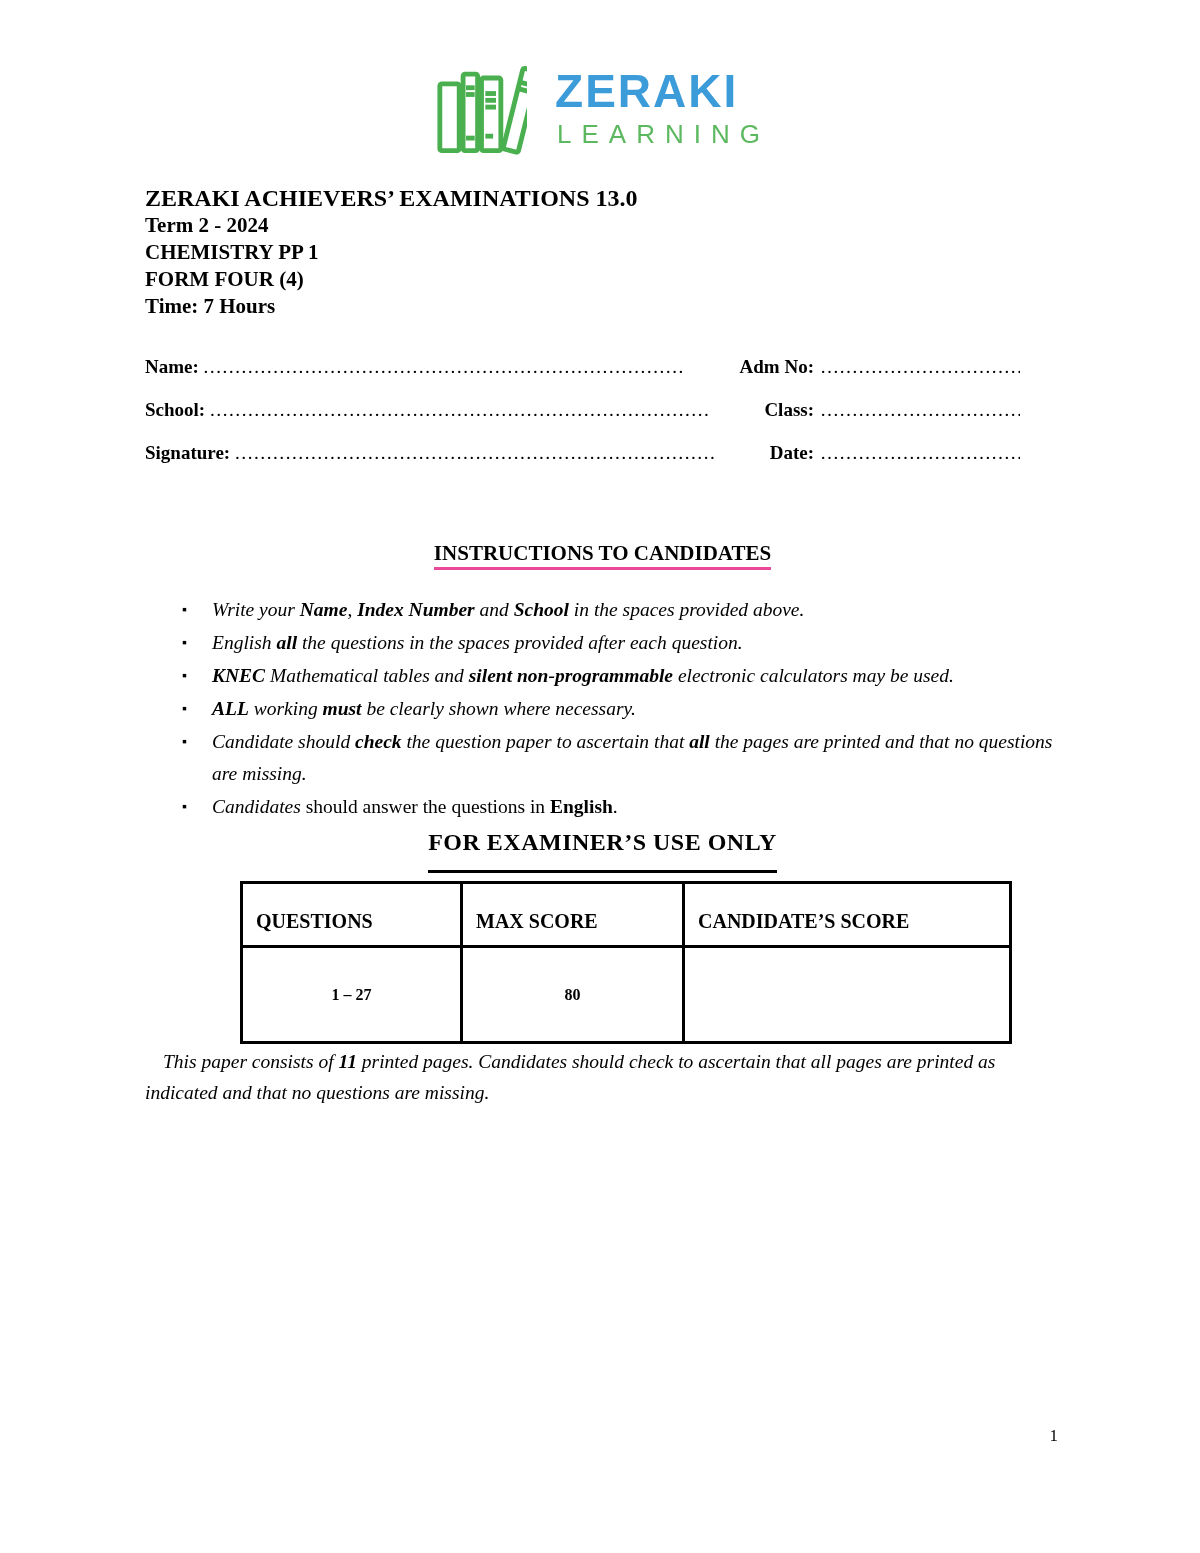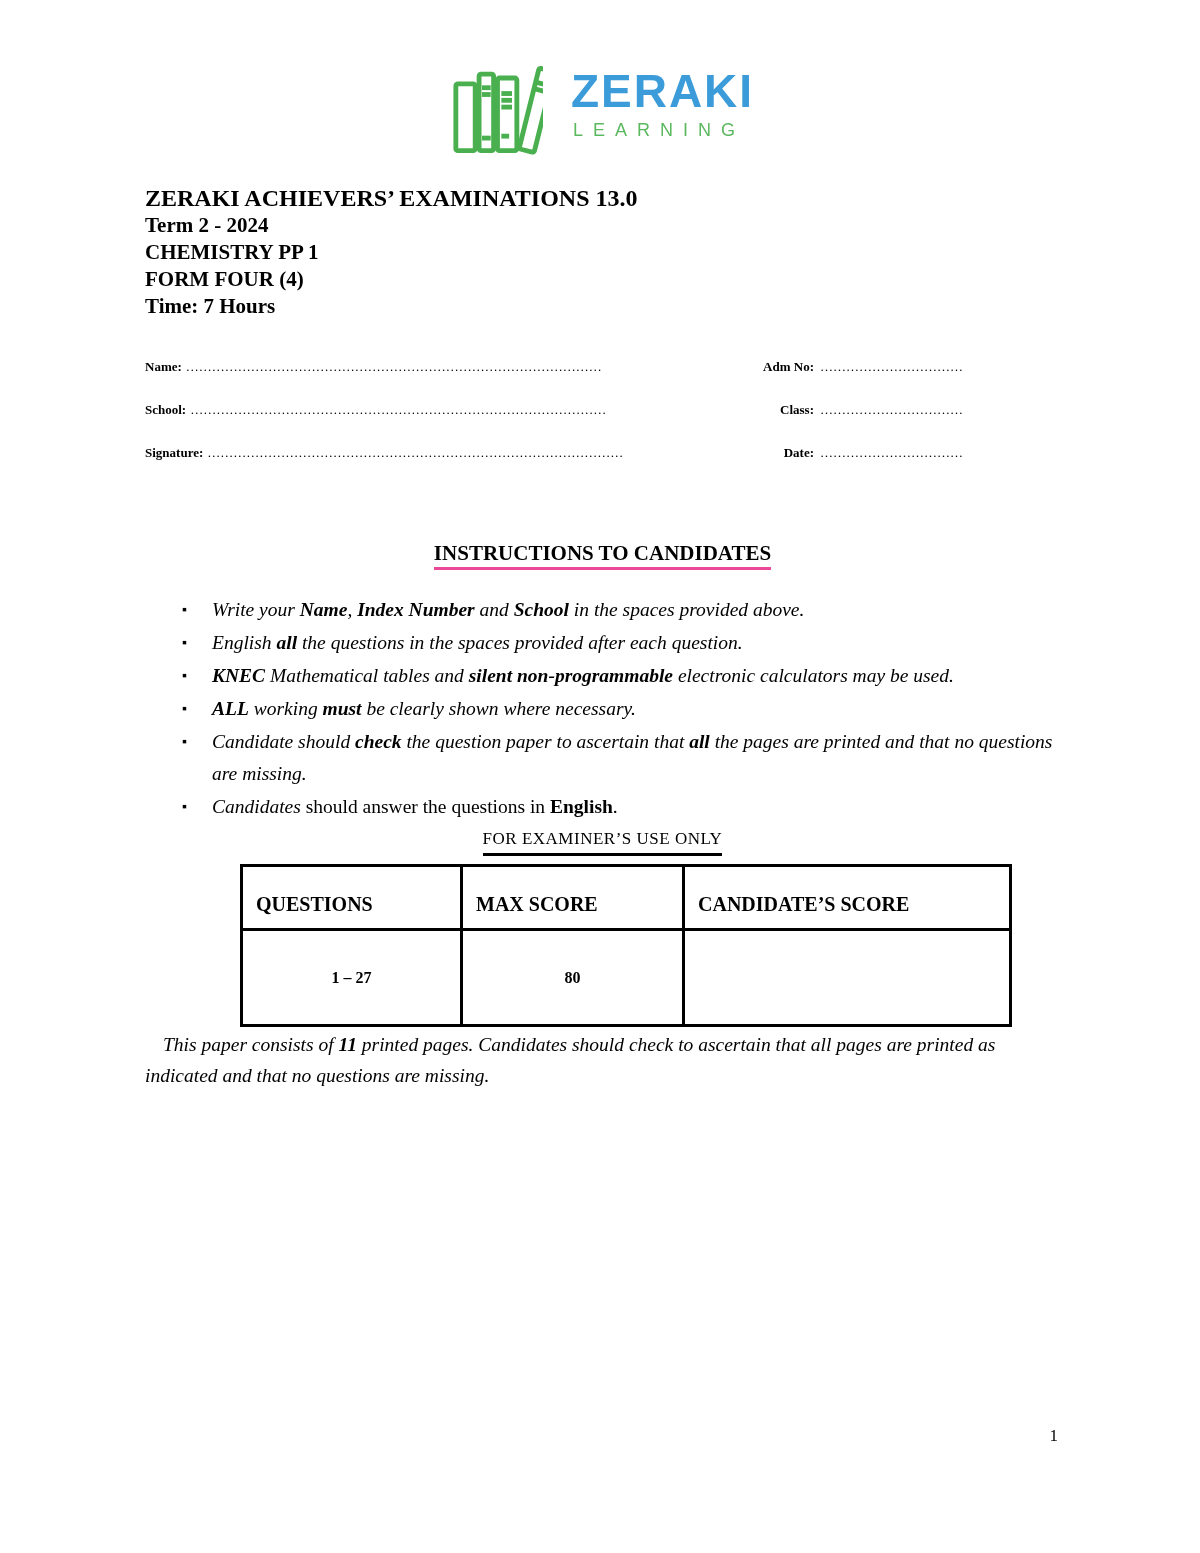--- a/index.html
+++ b/index.html
@@ -7,29 +7,29 @@
   body {
     width:1200px; height:1553px; position:relative; overflow:hidden;
     font-family:"Liberation Serif", serif; color:#000;
   }
   .page { padding:0 140px 0 145px; }
 
   
   .logo { padding-top:60px; display:flex; justify-content:center; align-items:flex-start; gap:28px; }
   .logo-text { margin-top:8px; font-family:"Liberation Sans", sans-serif; }
   .logo-brand { font-size:46px; font-weight:bold; letter-spacing:2px; line-height:1; }
-  .logo-sub   { font-size:18px; letter-spacing:10px; margin-top:7px; padding-left:2px; line-height:1; }
+  .logo-sub   { font-size:26px; letter-spacing:10px; margin-top:7px; padding-left:2px; line-height:1; }
 
   
   .title-block { text-align:left; margin-top:24px; font-weight:bold; }
   .title-main  { font-size:24px; line-height:28px; }
   .title-line  { font-size:21px; line-height:27px; }
 
   
-  .fields { margin-top:34px; padding-right:40px; font-size:13px; }
+  .fields { margin-top:34px; padding-right:40px; font-size:19px; }
   .field-row { display:flex; align-items:baseline; margin-bottom:18px; line-height:25px; }
   .field-row .lbl { font-weight:bold; white-space:nowrap; }
   .field-row .dots { flex:1; overflow:hidden; white-space:nowrap; padding-left:4px; }
   .field-row .lbl2 { font-weight:bold; white-space:nowrap; padding:0 6px 0 8px;margin-left:48px; }
   .field-row .dots2 { width:200px; overflow:hidden; white-space:nowrap; }
 
   
   .instructions-heading { text-align:center; margin-top:76px; }
   .instructions-heading span {
     display:inline-block; font-size:21px; font-weight:bold;
@@ -39,22 +39,22 @@
   ul.instructions li { position:relative; padding-left:32px; line-height:32px; margin-bottom:1px; }
   ul.instructions li::before {
     content:"▪"; position:absolute; left:2px; top:0; font-size:14px; font-style:normal;
   }
   .b { font-weight:bold; }
   .n { font-style:normal; }
 
   
   .examiner-heading { text-align:center; margin-top:6px; }
   .examiner-heading span {
-    display:inline-block; font-size:17px; font-weight:normal;
-    border-bottom:3px solid #000; padding-bottom:4px; letter-spacing:0.5px;
+    display:inline-block; font-size:24px; font-weight:bold;
+    border-bottom:3px solid #000; padding-bottom:14px; letter-spacing:0.5px;
   }
   table.score-table { border-collapse:collapse; margin-top:8px; margin-left:95px; width:769px; table-layout:fixed; }
   table.score-table th, table.score-table td { border:3px solid #000; }
   table.score-table th {
     height:64px; text-align:left; padding:14px 0 0 13px; font-size:20px; vertical-align:middle;
   }
   table.score-table td { height:96px; text-align:center; font-size:16px; font-weight:bold; vertical-align:middle; }
   .col-q { width:220px; } .col-m { width:222px; } .col-c { width:327px; }
 
   

